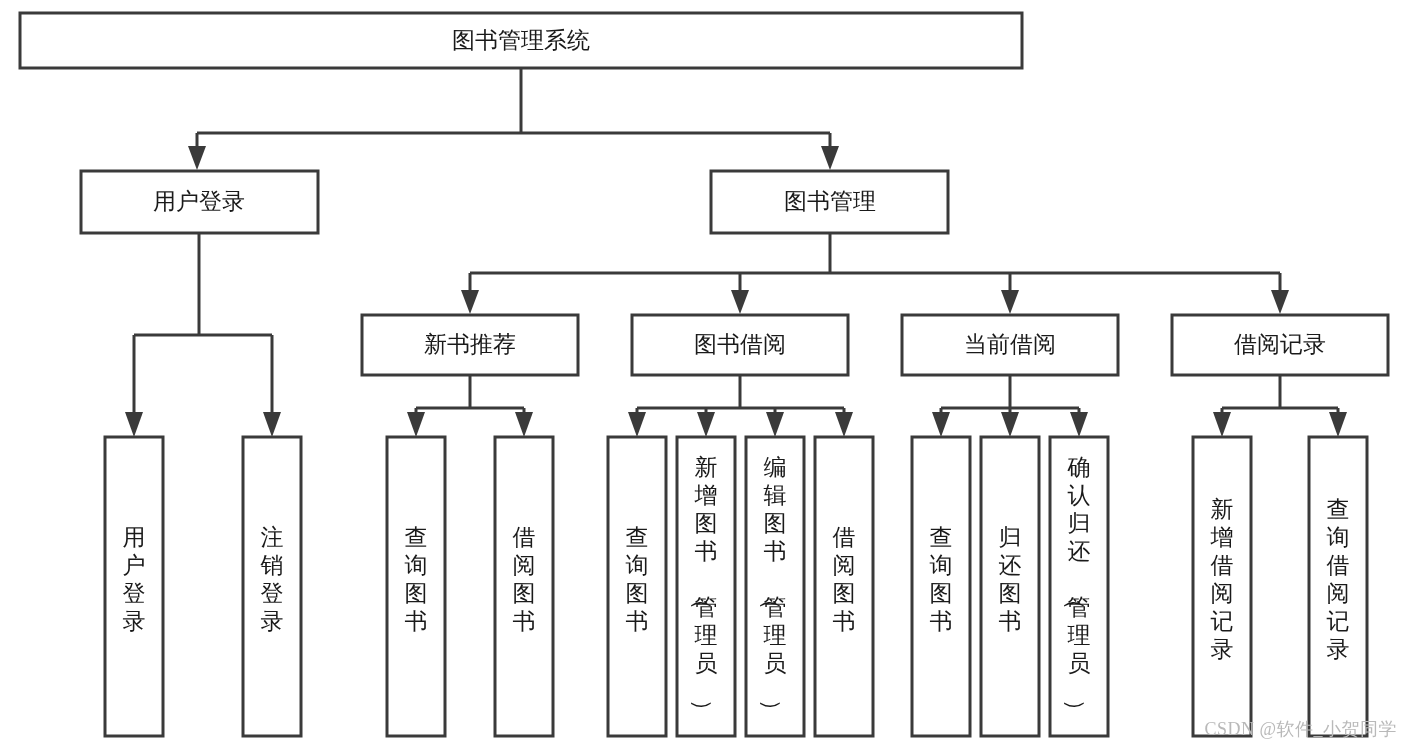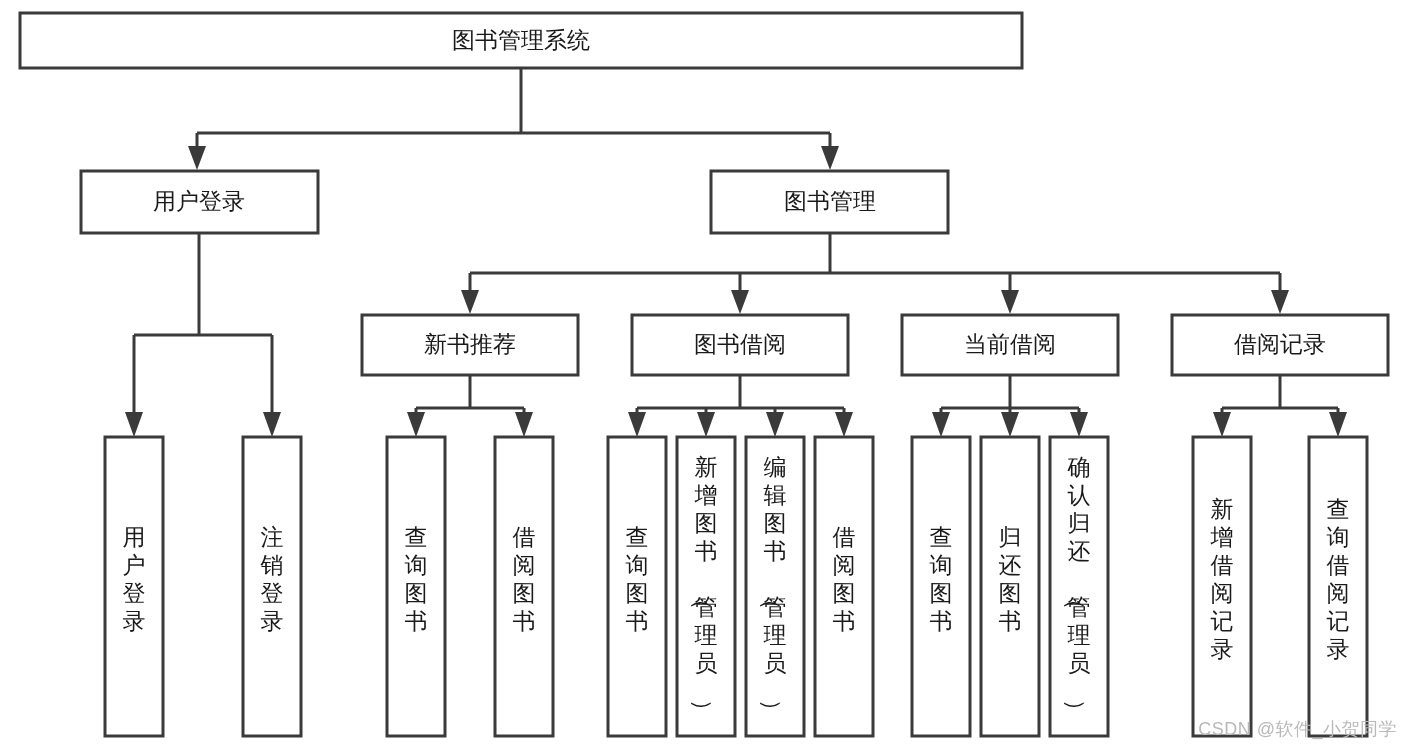--- a/index.html
+++ b/index.html
@@ -43,21 +43,21 @@
     fill: none;
   }
   .arrow-head {
     fill: #3a3a3a;
     stroke: none;
   }
   .watermark {
     position: absolute;
     right: 8px;
     bottom: 6px;
-    font-family: Liberation Sans, sans-serif;
+    font-family: Liberation Serif, serif;
     font-size: 18px;
     color: #b9b9b9;
     white-space: nowrap;
     letter-spacing: 0.5px;
   }
 </style>
 </head>
 <body>
 
 <svg id="diagram" viewBox="0 0 1405 747" xmlns="http://www.w3.org/2000/svg">

